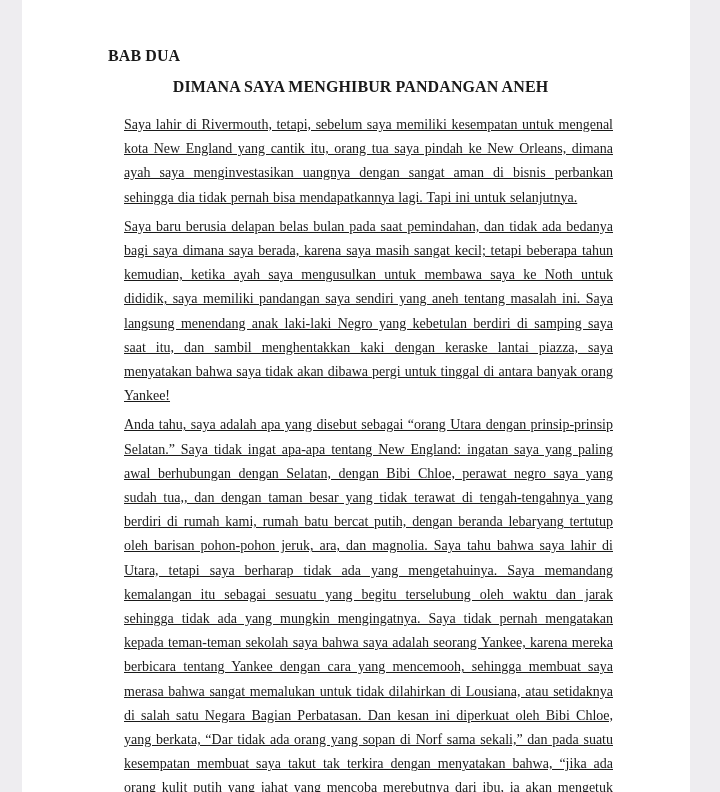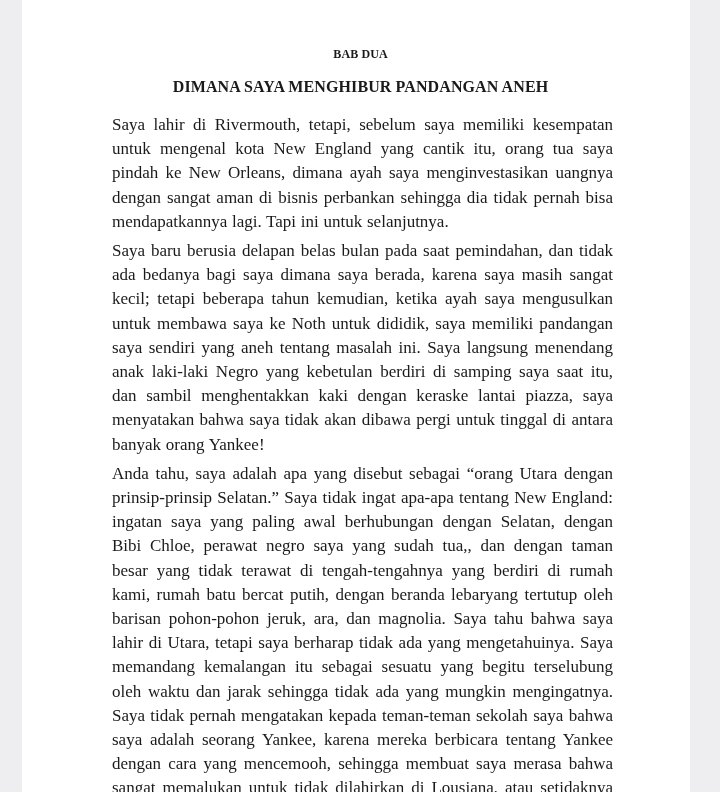--- a/index.html
+++ b/index.html
@@ -30,49 +30,49 @@
       top: 0;
       width: 505px;
       font-family: "Liberation Serif", "DejaVu Serif", serif;
       color: #1a1a1a;
     }
     .title {
       position: absolute;
       top: 47px;
       left: 0;
       width: 505px;
-      text-align: center;
       font-weight: bold;
-      font-size: 12px;
+      font-size: 16px;
       letter-spacing: 0.1px;
     }
     .subtitle {
       position: absolute;
       top: 78px;
       left: 0;
       width: 505px;
       text-align: center;
       font-weight: bold;
       font-size: 16px;
       letter-spacing: 0.1px;
     }
     .body {
       position: absolute;
       top: 113px;
       left: 0;
       width: 505px;
     }
     .para {
-      margin: 0 0 5px 4px;
-      font-size: 17px;
+      margin: 0 0 5px 16px;
+      font-size: 14px;
       line-height: 24.2px;
       text-align: justify;
       text-align-last: left;
       letter-spacing: 0px;
       word-spacing: 0.5px;
+      text-decoration: underline;
     }
   </style>
 </head>
 <body>
 
 <div class="viewport">
   <div class="page">
     <div class="content">
       <div class="title">BAB DUA</div>
       <div class="subtitle">DIMANA SAYA MENGHIBUR PANDANGAN ANEH</div>

